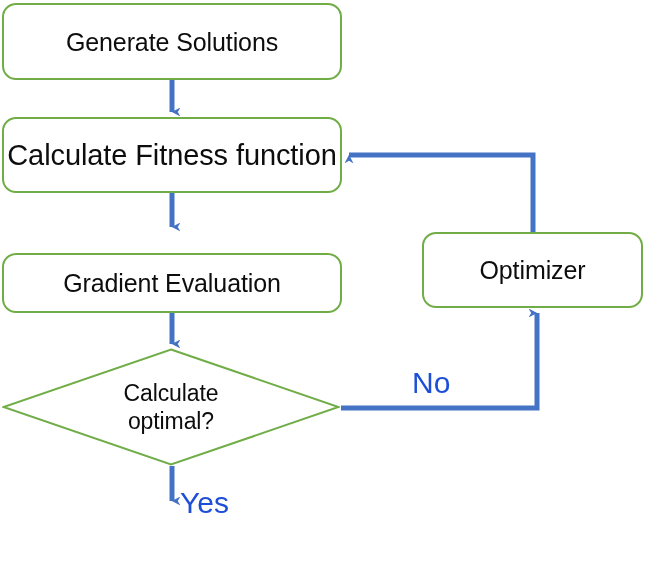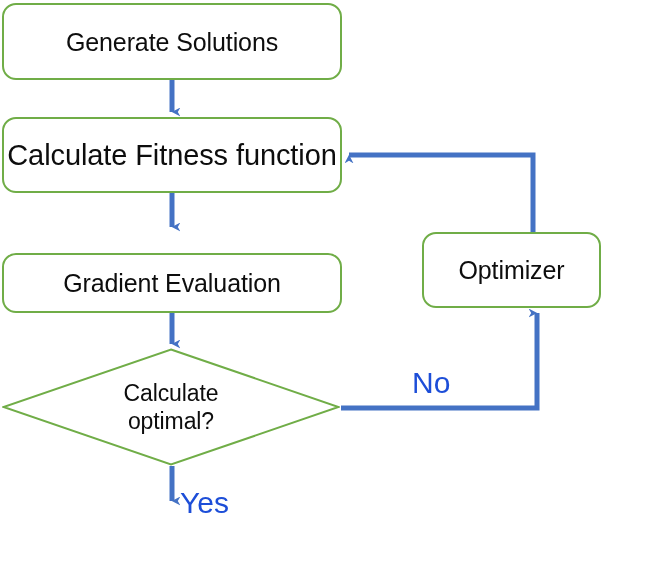--- a/index.html
+++ b/index.html
@@ -43,21 +43,21 @@
   .node-label {
     display: block;
     line-height: 1.12;
     letter-spacing: -0.1px;
     font-weight: 400;
   }
   
   #node-generate   { left: 2px;   top: 3px;   width: 340px; height: 77px;  font-size: 25px; }
   #node-fitness    { left: 2px;   top: 117px; width: 340px; height: 76px;  font-size: 29px; }
   #node-gradient   { left: 2px;   top: 232px; width: 340px; height: 60px;  font-size: 25px; margin-top: 21px; }
-  #node-optimizer  { left: 422px; top: 232px; width: 179px; height: 76px;  font-size: 25px; }
+  #node-optimizer  { left: 422px; top: 232px; width: 221px; height: 76px;  font-size: 25px; }
   #node-achieve    { left: 2px;   top: 505px; width: 340px; height: 76px;  font-size: 25px; }
 
   #node-stopping {
     left: 2px;
     top: 348px;
     width: 338px;
     height: 118px;
     background: transparent;
     font-size: 23px;
   }

